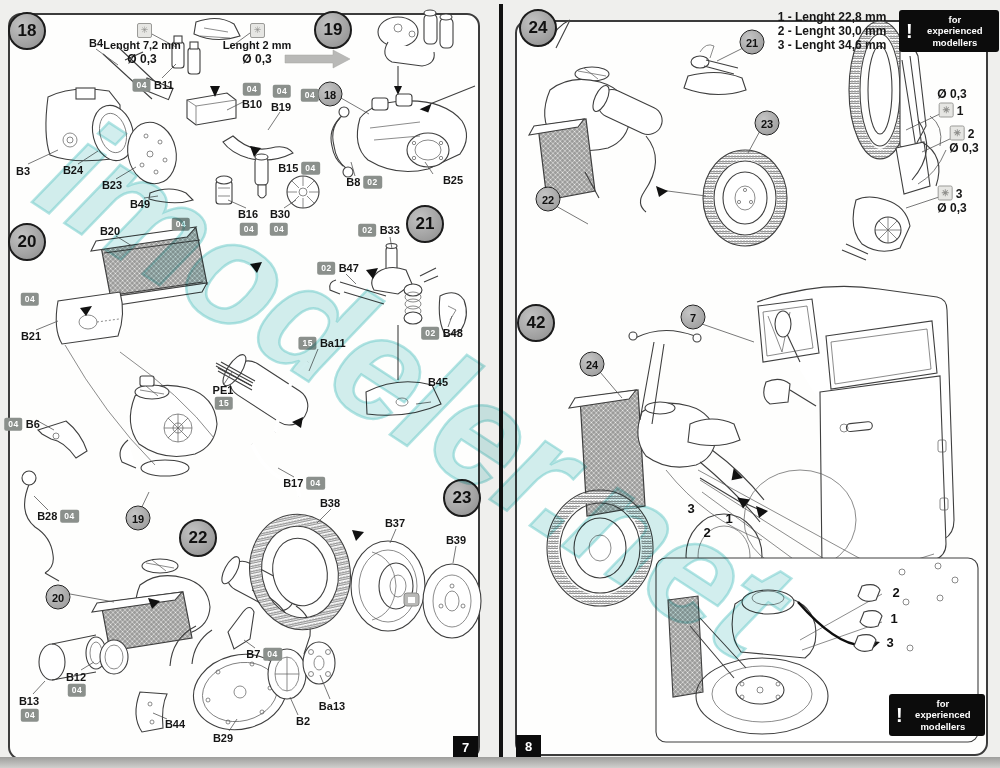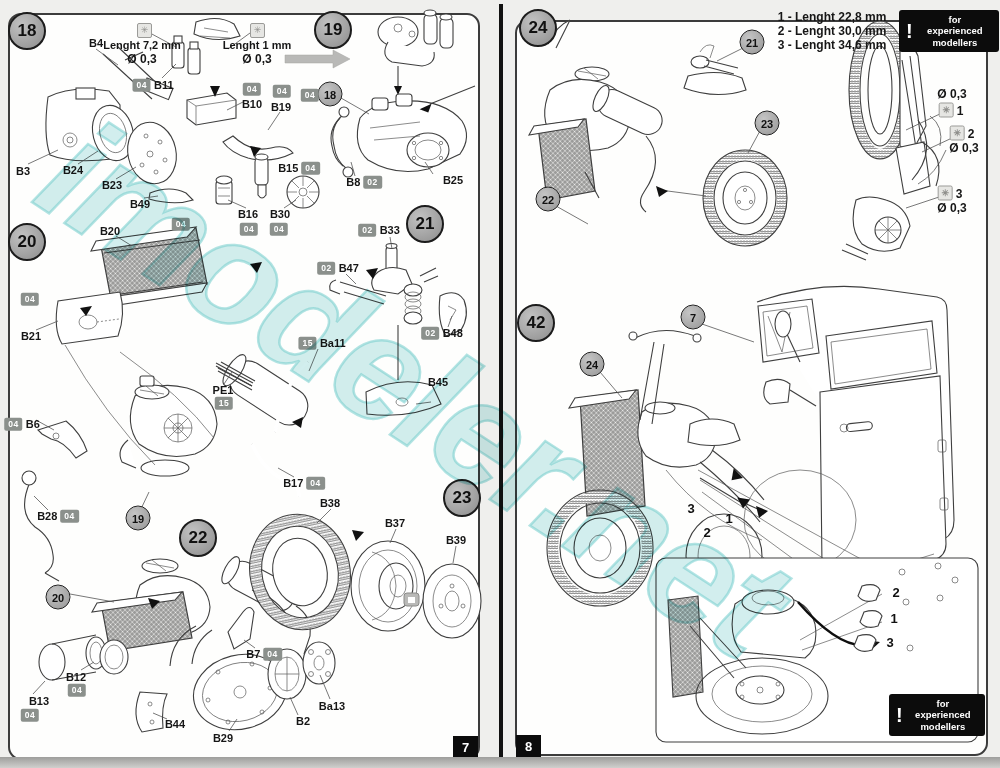--- a/index.html
+++ b/index.html
@@ -392,21 +392,21 @@
   <div class="ref" style="left:330px;top:94px">18</div>
   <div class="ref" style="left:138px;top:518px">19</div>
   <div class="ref" style="left:58px;top:597px">20</div>
 
   <div class="lbl col" style="left:142px;top:52px">
     <span>Lenght 7,2 mm</span>
     <span style="font-size:12px">Ø 0,3</span>
   </div>
   <div class="sprueicon" style="position:absolute;left:137px;top:23px;z-index:3">✳</div>
   <div class="lbl col" style="left:257px;top:52px">
-    <span>Lenght 1 mm</span>
+    <span>Lenght 2 mm</span>
     <span style="font-size:12px">Ø 0,3</span>
   </div>
   <div class="sprueicon" style="position:absolute;left:250px;top:23px;z-index:3">✳</div>
 
   <div class="lbl" style="left:96px;top:43px">
       <span>B4</span>
     </div>
   <div class="lbl" style="left:153px;top:85px">
       <span class="sbox">04</span>
       <span>B11</span>
@@ -512,21 +512,21 @@
     </div>
   <div class="lbl" style="left:330px;top:503px">
       <span>B38</span>
     </div>
   <div class="lbl" style="left:395px;top:523px">
       <span>B37</span>
     </div>
   <div class="lbl" style="left:456px;top:540px">
       <span>B39</span>
     </div>
-  <div class="lbl" style="left:39px;top:701px">
+  <div class="lbl" style="left:29px;top:701px">
       <span>B13</span>
     </div>
   <div class="lbl" style="left:30px;top:715px">
       <span class="sbox">04</span>
     </div>
   <div class="lbl" style="left:76px;top:677px">
       <span>B12</span>
     </div>
   <div class="lbl" style="left:77px;top:690px">
       <span class="sbox">04</span>

